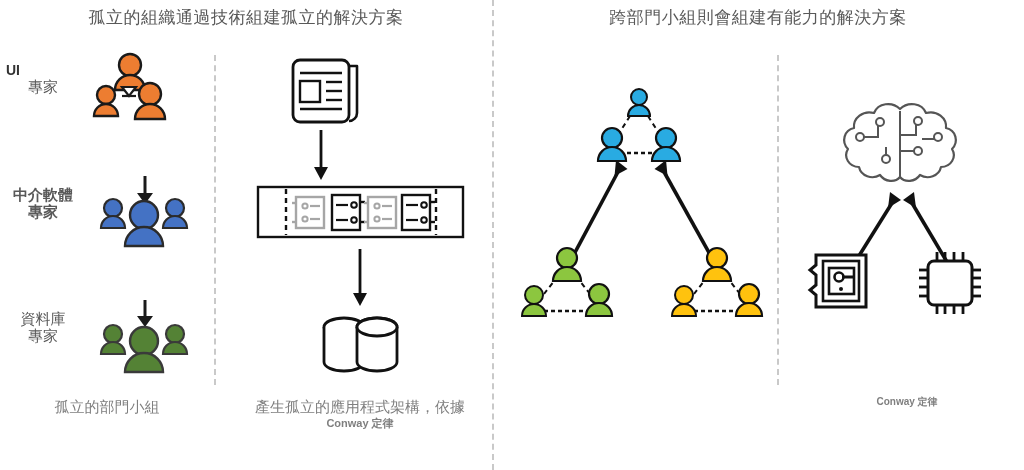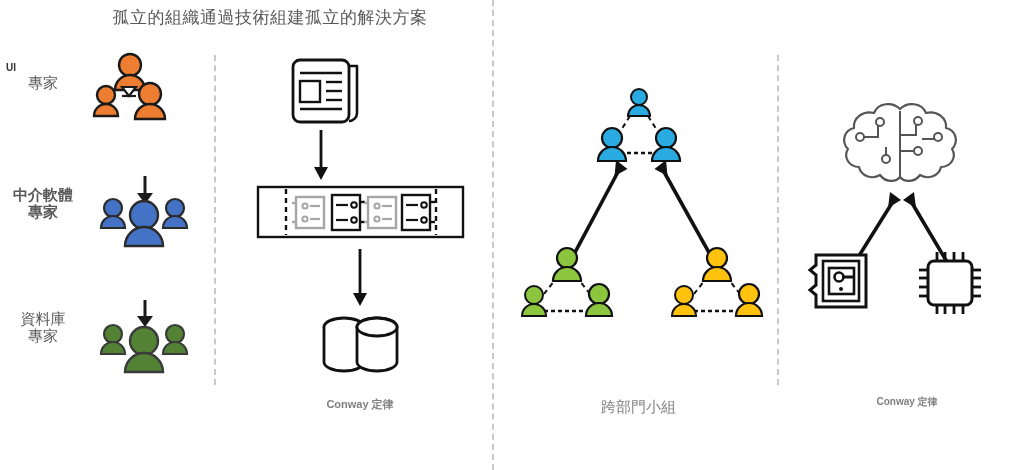--- a/index.html
+++ b/index.html
@@ -46,21 +46,21 @@
     line-height: 1.15;
     color: #595959;
     font-size: 15px;
     white-space: nowrap;
   }
   .row-label .l1 { display:block; }
   .row-label .l2 { display:block; }
   .row-label.ui .l1 {
     font-weight: bold;
     color: #333333;
-    font-size: 10px;
+    font-size: 14px;
     text-align: left;
     padding-left: 2px;
   }
 
   
   .caption {
     text-align: center;
     color: #7f7f7f;
     font-size: 15px;
     line-height: 1.25;
@@ -78,22 +78,23 @@
     font-size: 10px;
   }
 
   svg { display: block; overflow: visible; }
 </style>
 </head>
 <body>
 
 <div class="canvas">
 
-  <div class="abs panel-title" style="left:0px; top:6px; width:492px;padding-left:24px;">孤立的組織通過技術組建孤立的解決方案</div>
-
+  <div class="abs panel-title" style="left:0px; top:6px; width:492px;">孤立的組織通過技術組建孤立的解決方案</div>
+
+  <div class="abs panel-title" style="left:492px; top:6px; width:532px;">跨部門小組則會組建有能力的解決方案</div>
 
   <div class="divider" style="left:214px; top:55px; height:330px;"></div>
   <div class="divider" style="left:492px; top:0px; height:470px;"></div>
   <div class="divider" style="left:777px; top:55px; height:330px;"></div>
 
   <div class="abs row-label ui" style="left:4px; top:62px; width:78px;">
     <span class="l1">UI</span>
     <span class="l2">專家</span>
   </div>
   <div class="abs" style="left:88px; top:52px;">
@@ -155,20 +156,21 @@
       </g>
       <circle cx="18" cy="38" r="9" fill="#548235" stroke="#3a3a3a" stroke-width="2.2"></circle>
       <path d="M6 58 a12 12 0 0 1 24 0 z" fill="#548235" stroke="#3a3a3a" stroke-width="2.2"></path>
       <circle cx="80" cy="38" r="9" fill="#548235" stroke="#3a3a3a" stroke-width="2.2"></circle>
       <path d="M68 58 a12 12 0 0 1 24 0 z" fill="#548235" stroke="#3a3a3a" stroke-width="2.2"></path>
       <circle cx="49" cy="45" r="14" fill="#548235" stroke="#3a3a3a" stroke-width="2.4"></circle>
       <path d="M30 76 a19 19 0 0 1 38 0 z" fill="#548235" stroke="#3a3a3a" stroke-width="2.4"></path>
     </svg>
   </div>
 
+  <div class="abs caption" style="left:0px; top:398px; width:214px;">孤立的部門小組</div>
 
   <div class="abs" style="left:250px; top:50px;">
     <svg width="220" height="330" viewBox="0 0 220 330">
 
       <g>
         <path d="M97 16 l10 0 l0 47 a8 8 0 0 1 -8 8" fill="#ffffff" stroke="#111111" stroke-width="2.6" stroke-linejoin="round"></path>
         <rect x="43" y="10" width="56" height="62" rx="7" ry="7" fill="#ffffff" stroke="#111111" stroke-width="2.8"></rect>
         <line x1="50" y1="23" x2="92" y2="23" stroke="#111111" stroke-width="2.4"></line>
         <rect x="50" y="31" width="20" height="21" fill="#ffffff" stroke="#111111" stroke-width="2.4"></rect>
         <line x1="76" y1="32" x2="92" y2="32" stroke="#111111" stroke-width="2.4"></line>
@@ -237,20 +239,21 @@
         <ellipse cx="94" cy="277" rx="20" ry="9" fill="#ffffff" stroke="#111111" stroke-width="2.8"></ellipse>
         <path d="M74 277 l0 35 a20 9 0 0 0 40 0 l0 -35" fill="#ffffff" stroke="#111111" stroke-width="2.8"></path>
         <ellipse cx="127" cy="277" rx="20" ry="9" fill="#ffffff" stroke="#111111" stroke-width="2.8"></ellipse>
         <path d="M107 277 l0 35 a20 9 0 0 0 40 0 l0 -35" fill="#ffffff" stroke="#111111" stroke-width="2.8"></path>
         <ellipse cx="127" cy="277" rx="20" ry="9" fill="#ffffff" stroke="#111111" stroke-width="2.8"></ellipse>
       </g>
     </svg>
   </div>
 
   <div class="abs caption" style="left:235px; top:398px; width:250px;">
+    <span>產生孤立的應用程式架構，依據</span>
     <span class="small">Conway 定律</span>
   </div>
 
   <div class="abs" style="left:500px; top:80px;">
     <svg width="280" height="250" viewBox="0 0 280 250">
 
       <g>
         <line x1="72" y1="178" x2="119" y2="90" stroke="#111111" stroke-width="3.6"></line>
         <path d="M116 80 l-1.5 16 l13 -7 z" fill="#111111"></path>
         <line x1="212" y1="178" x2="163" y2="90" stroke="#111111" stroke-width="3.6"></line>
@@ -291,21 +294,20 @@
         <circle cx="217" cy="178" r="10" fill="#FFC20E" stroke="#111111" stroke-width="2.2"></circle>
         <path d="M203 201 a14 14 0 0 1 28 0 z" fill="#FFC20E" stroke="#111111" stroke-width="2.2"></path>
         <circle cx="184" cy="215" r="9" fill="#FFC20E" stroke="#111111" stroke-width="2"></circle>
         <path d="M172 236 a12 12 0 0 1 24 0 z" fill="#FFC20E" stroke="#111111" stroke-width="2"></path>
         <circle cx="249" cy="214" r="10" fill="#FFC20E" stroke="#111111" stroke-width="2.2"></circle>
         <path d="M236 236 a13 13 0 0 1 26 0 z" fill="#FFC20E" stroke="#111111" stroke-width="2.2"></path>
       </g>
     </svg>
   </div>
 
-  <div class="abs caption" style="left:500px; top:398px; width:277px;">跨部門小組</div>
 
   <div class="abs" style="left:800px; top:95px;">
     <svg width="200" height="230" viewBox="0 0 200 230">
 
       <g>
         <path d="M100 14
                  c-8 -8 -22 -6 -26 4
                  c-11 -3 -21 5 -20 15
                  c-10 2 -13 14 -6 21
                  c-5 8 1 18 11 18

